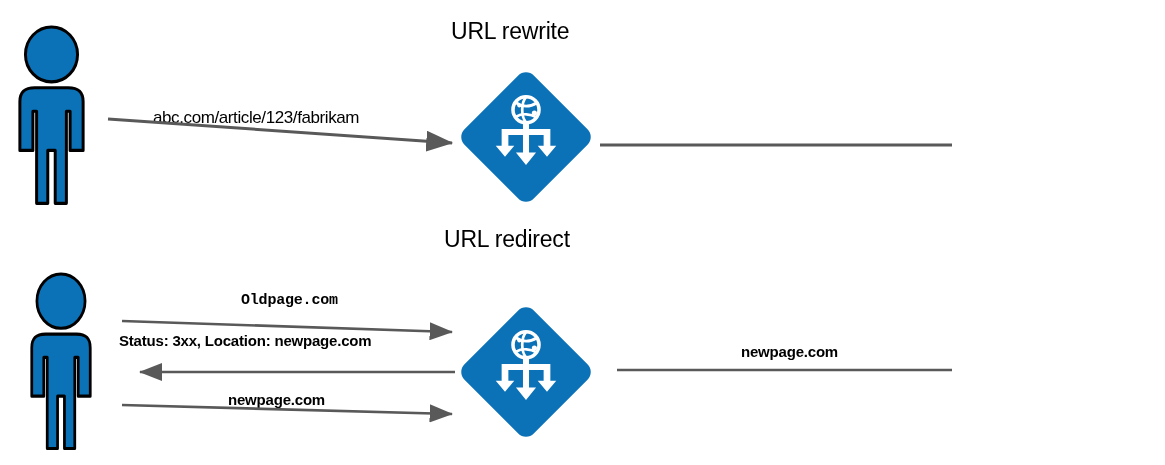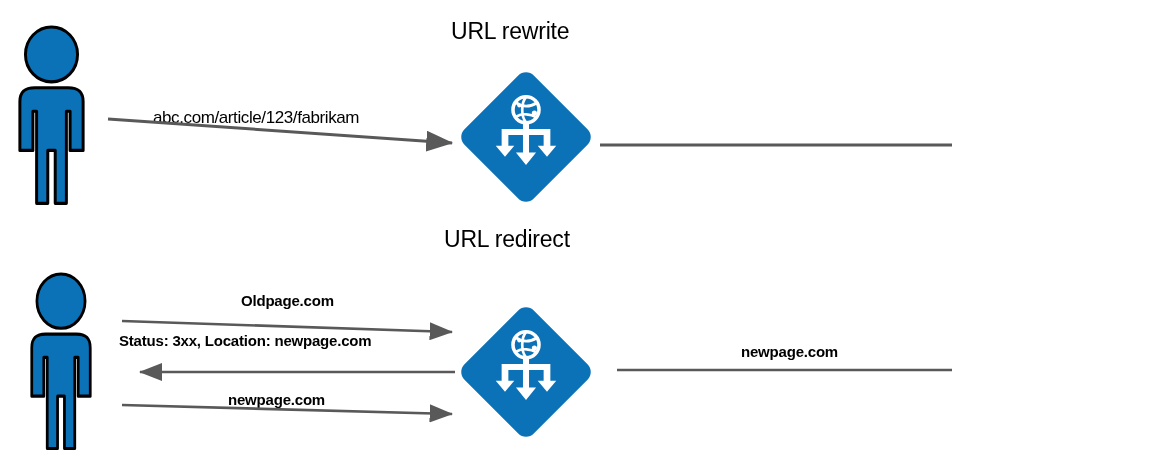--- a/index.html
+++ b/index.html
@@ -51,21 +51,21 @@
 
 <div class="canvas">
 
   <div class="section-title" style="left:451px; top:18px;">URL rewrite</div>
 
   <div class="section-title" style="left:444px; top:226px;text-align:right;">URL redirect</div>
 
   <div class="flow-label" style="left:153px; top:88px;margin-top:20px;">abc.com/article/123/fabrikam</div>
 
 
-  <div class="flow-label bold" style="left:241px; top:292px;">Oldpage.com</div>
+  <div class="flow-label bold" style="left:241px; top:292px;font-family:Liberation Mono, monospace;">Oldpage.com</div>
 
   <div class="flow-label bold" style="left:119px; top:332px;">Status: 3xx, Location: newpage.com</div>
 
   <div class="flow-label bold" style="left:228px; top:391px;">newpage.com</div>
 
   <div class="flow-label bold" style="left:741px; top:343px;">newpage.com</div>
 
   <svg class="svg-layer" viewBox="0 0 1165 465" xmlns="http://www.w3.org/2000/svg">
     <defs>
       <marker id="arrowhead" markerWidth="9" markerHeight="7" refX="8.6" refY="3.5" orient="auto" markerUnits="strokeWidth">

